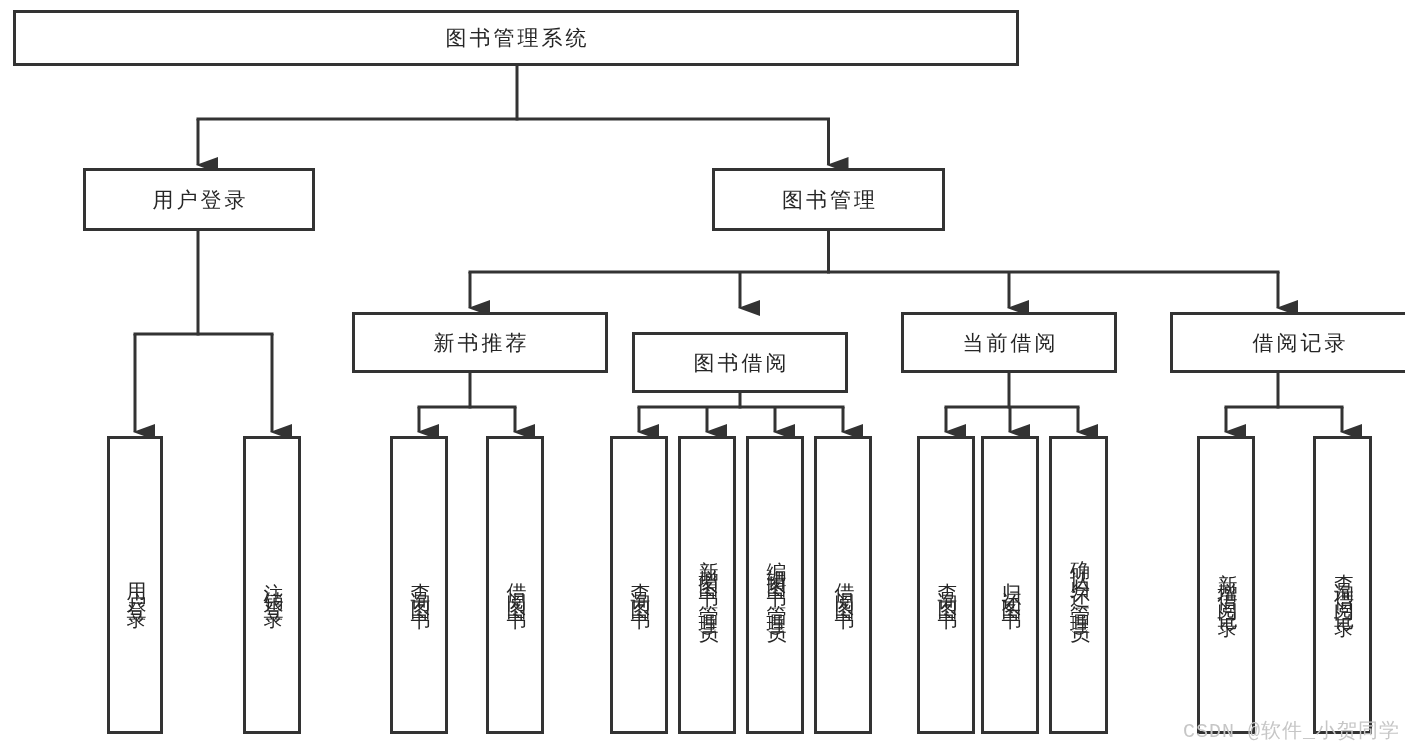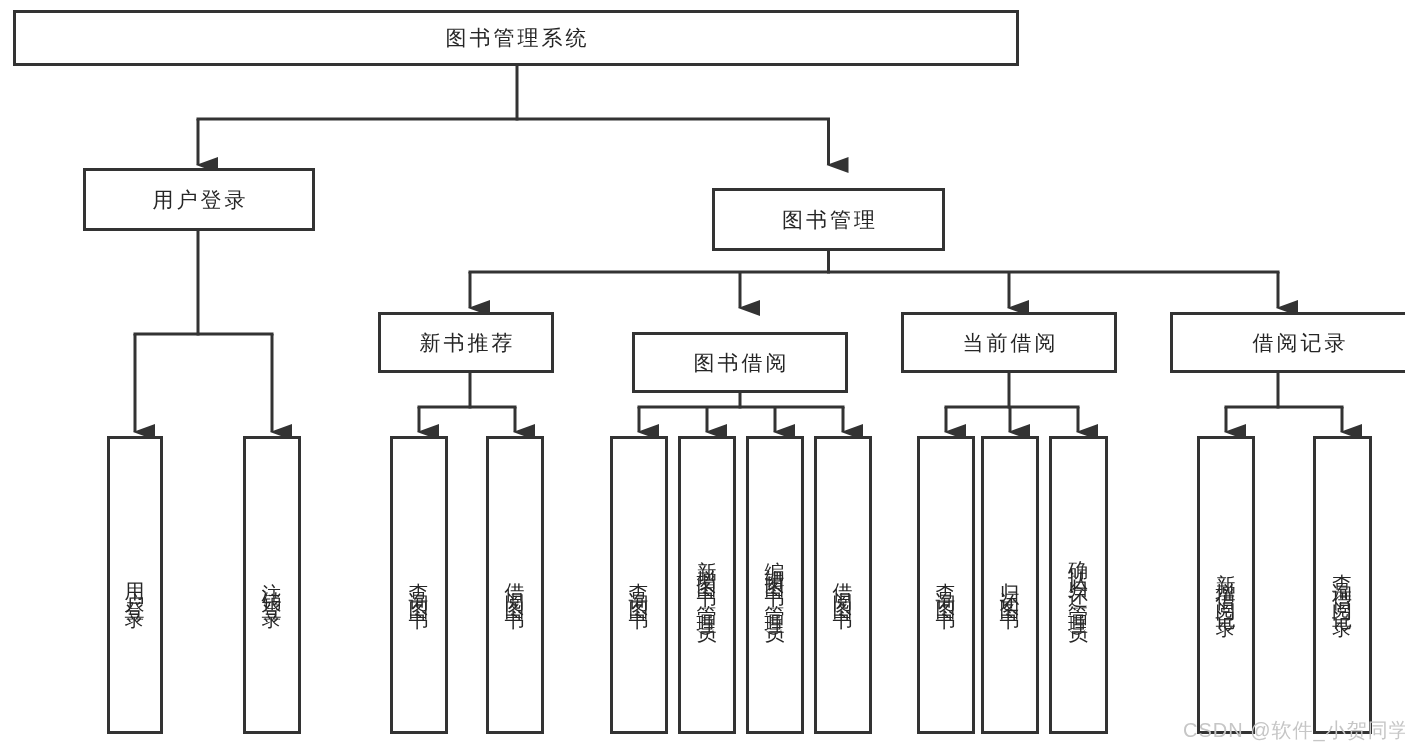--- a/index.html
+++ b/index.html
@@ -1,20 +1,20 @@
 <!DOCTYPE html>
 <html><head>
 <meta charset="utf-8">
 <style>
   html,body{margin:0;padding:0;background:#fff;}
   #canvas{
     position:relative;
     width:1405px;height:747px;
     background:#ffffff;
-    font-family:Liberation Sans, sans-serif;
+    font-family:Liberation Mono, monospace;
     overflow:hidden;
   }
   #connectors{position:absolute;left:0;top:0;width:1405px;height:747px;pointer-events:none;}
   .node{
     position:absolute;
     box-sizing:border-box;
     border:3px solid #333333;
     background:#ffffff;
     display:flex;align-items:center;justify-content:center;
     color:#262626;
@@ -97,25 +97,25 @@
     </g>
   </svg>
 
   <div class="node h-node" style="left:13px;top:10px;width:1006px;height:56px;">
       <span>图书管理系统</span>
     </div>
 
   <div class="node h-node" style="left:83px;top:168px;width:232px;height:63px;">
       <span>用户登录</span>
     </div>
-  <div class="node h-node" style="left:712px;top:168px;width:233px;height:63px;margin-top:20px;">
+  <div class="node h-node" style="left:712px;top:168px;width:233px;height:63px;">
       <span>图书管理</span>
     </div>
 
-  <div class="node h-node" style="left:378px;top:312px;width:176px;height:61px;">
+  <div class="node h-node" style="left:352px;top:312px;width:256px;height:61px;">
       <span>新书推荐</span>
     </div>
   <div class="node h-node" style="left:632px;top:332px;width:216px;height:61px;">
       <span>图书借阅</span>
     </div>
   <div class="node h-node" style="left:901px;top:312px;width:216px;height:61px;text-align:right;">
       <span>当前借阅</span>
     </div>
   <div class="node h-node" style="left:1170px;top:312px;width:258px;height:61px;">
       <span>借阅记录</span>

